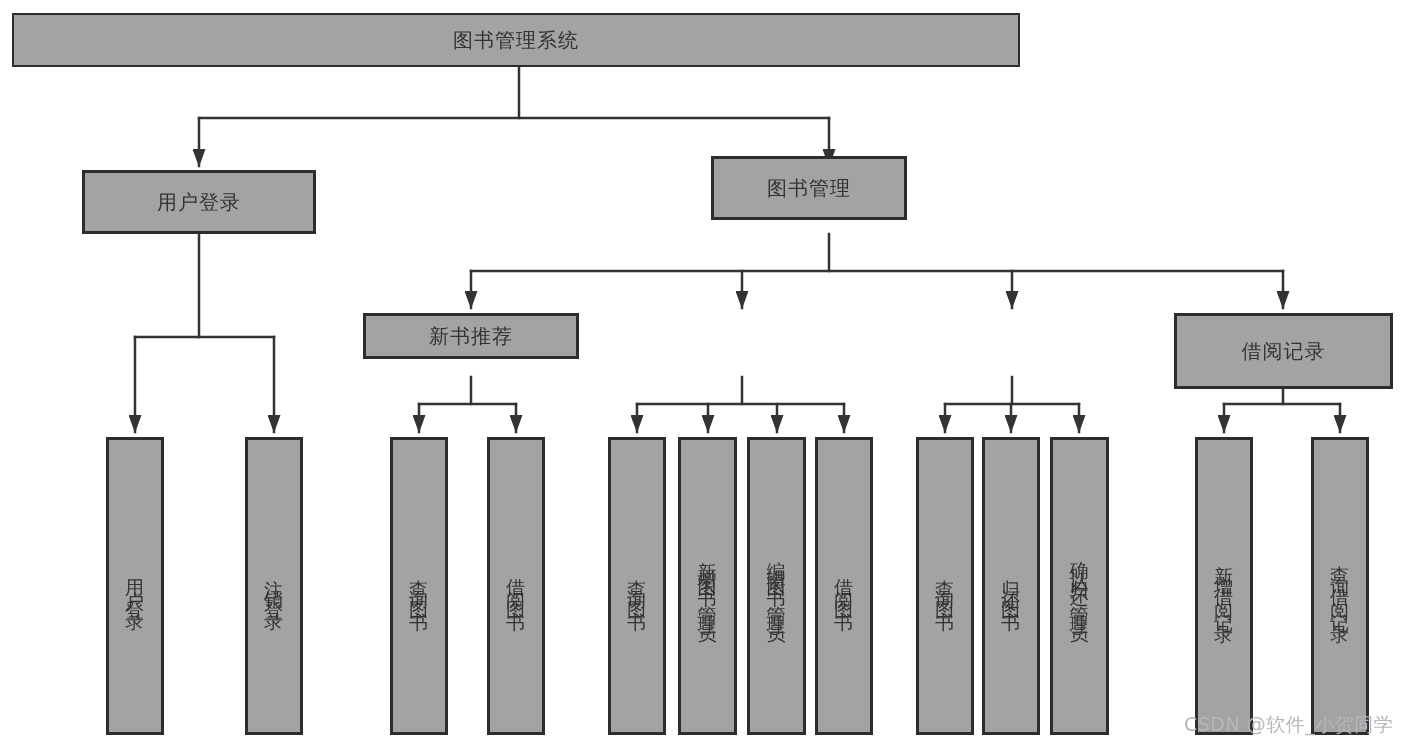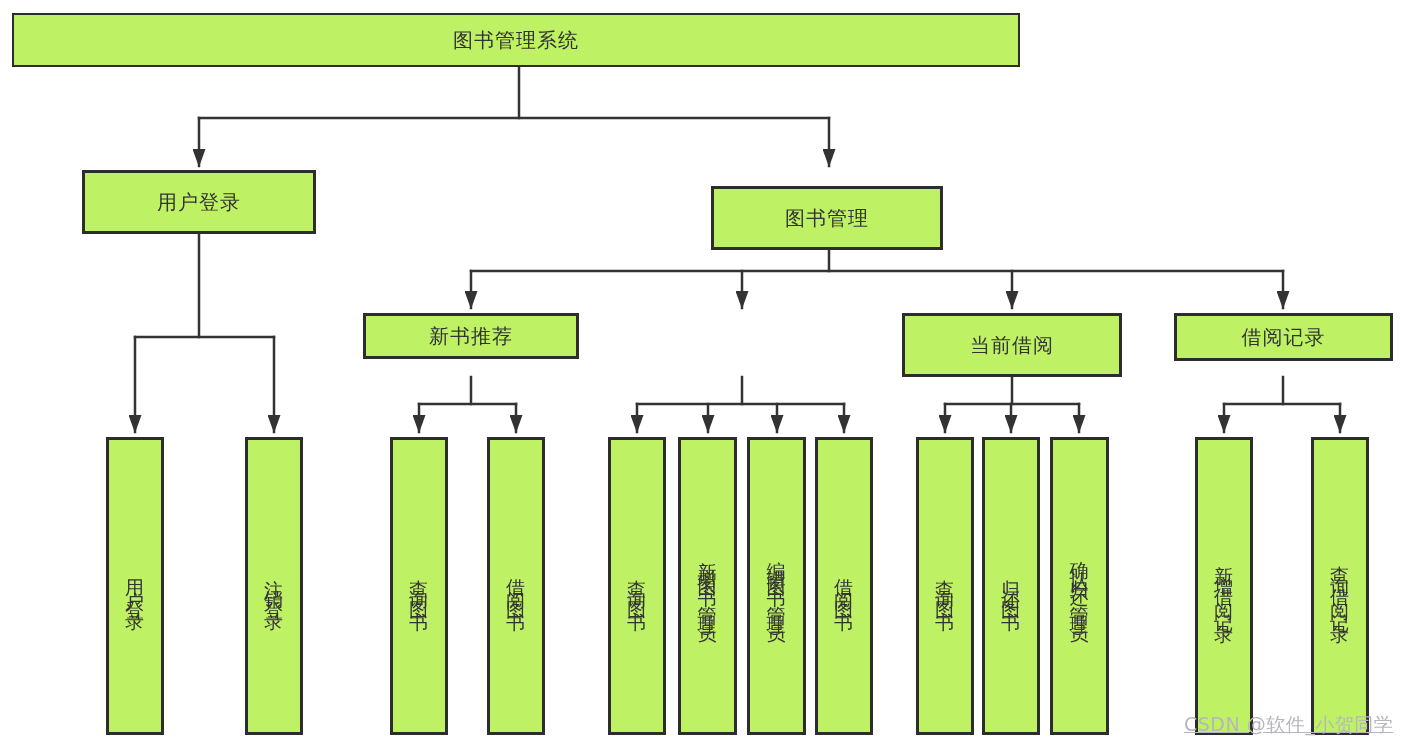--- a/index.html
+++ b/index.html
@@ -8,21 +8,21 @@
     width: 1405px;
     height: 747px;
     background: #ffffff;
     font-family: "DejaVu Sans", "Liberation Sans", sans-serif;
     overflow: hidden;
   }
   .box {
     position: absolute;
     box-sizing: border-box;
     border: 3px solid #2d2d2d;
-    background: #bef264;
+    background: #a3a3a3;
     display: flex;
     align-items: center;
     justify-content: center;
     color: #333333;
     font-family: Liberation Serif, serif;
   }
   .hbox { font-size: 20px; letter-spacing: 1px; white-space: nowrap; }
   .root { border-width: 2.5px; }
   .vbox { top: 437px; height: 298px; width: 58px; }
   .vtext {
@@ -39,21 +39,20 @@
   svg.wires { position: absolute; left: 0; top: 0; }
   .watermark {
     position: absolute;
     left: 1184px;
     top: 712px;
     font-size: 19px;
     letter-spacing: 0.5px;
     color: #b6b6bc;
     white-space: nowrap;
     z-index: 5;
-    text-decoration: underline;
   }
 </style>
 </head>
 <body>
 
 <div id="canvas">
 
   <svg class="wires" width="1405" height="747" viewBox="0 0 1405 747">
     <defs>
       <marker id="arrow" viewBox="0 0 18 13" refX="17" refY="6.5" markerWidth="18" markerHeight="13" orient="auto" markerUnits="userSpaceOnUse">
@@ -111,31 +110,28 @@
     </g>
   </svg>
 
   <div class="box hbox root" style="left:12px; top:13px; width:1008px; height:54px;">
     <span>图书管理系统</span>
   </div>
 
   <div class="box hbox" style="left:82px; top:170px; width:234px; height:64px;">
     <span>用户登录</span>
   </div>
-  <div class="box hbox" style="left:711px; top:186px; width:232px; height:64px;">
+  <div class="box hbox" style="left:711px; top:156px; width:196px; height:64px;">
     <span>图书管理</span>
   </div>
 
   <div class="box hbox" style="left:363px; top:313px; width:216px; height:46px;">
     <span>新书推荐</span>
   </div>
-  <div class="box hbox" style="left:902px; top:313px; width:220px; height:64px;">
-    <span>当前借阅</span>
-  </div>
-  <div class="box hbox" style="left:1174px; top:313px; width:219px; height:48px;">
+  <div class="box hbox" style="left:1174px; top:313px; width:219px; height:76px;">
     <span>借阅记录</span>
   </div>
 
   <div class="box vbox" style="left:106px;">
     <span class="vtext">用户登录</span>
   </div>
   <div class="box vbox" style="left:245px;">
     <span class="vtext">注销登录</span>
   </div>
 

